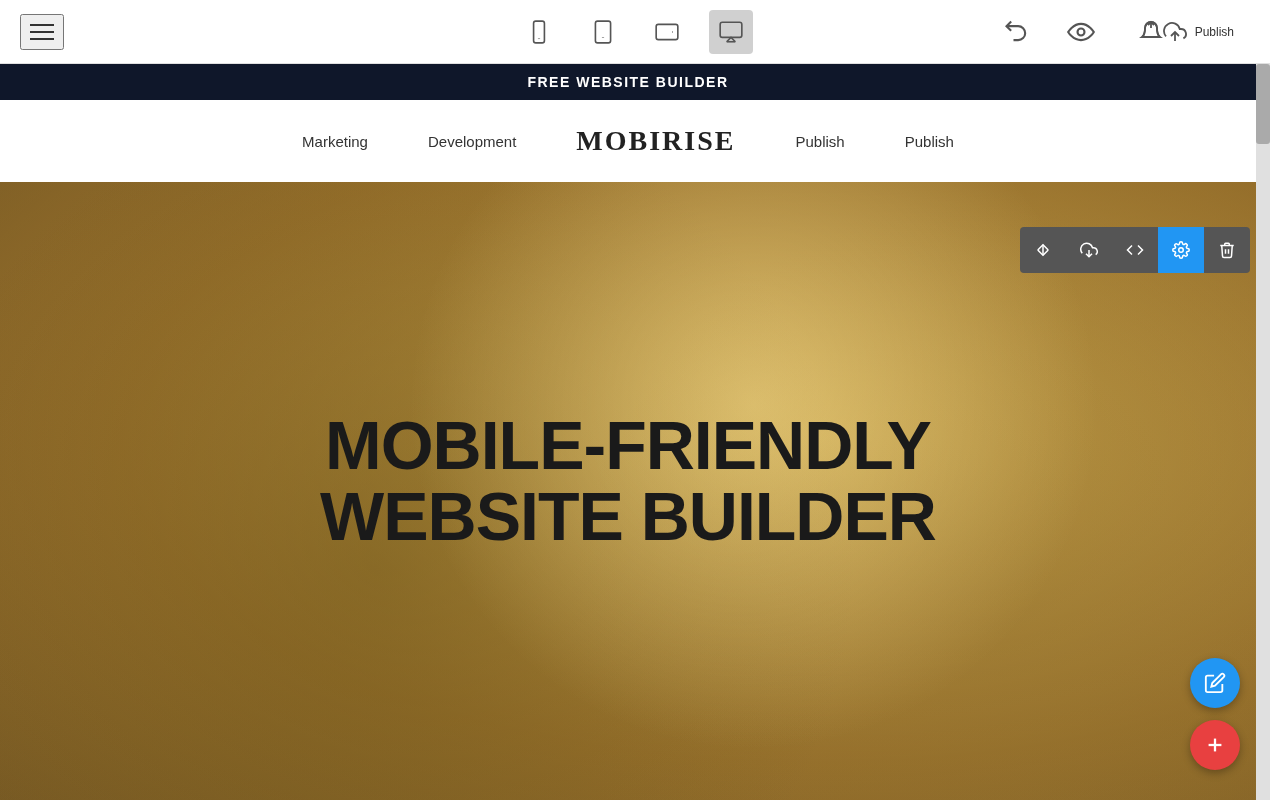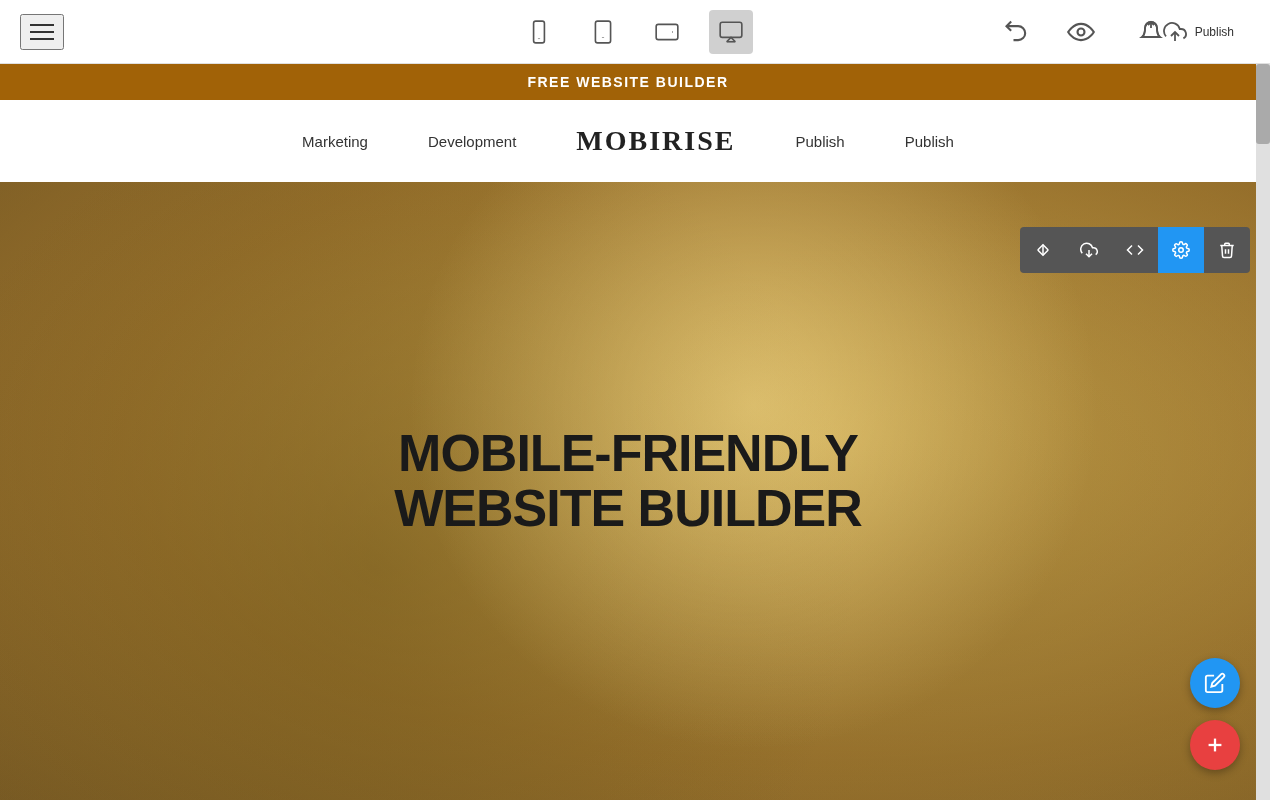--- a/index.html
+++ b/index.html
@@ -73,21 +73,21 @@
     
     .website-preview {
       width: calc(1270px - 14px);
       height: 736px;
       overflow: hidden;
       position: relative;
     }
 
     
     .red-banner {
-      background: #a16207;
+      background: #0f172a;
       color: #fff;
       text-align: center;
       font-size: 14px;
       font-weight: 700;
       letter-spacing: 1.5px;
       padding: 10px 0;
       width: 100%;
     }
 
     
@@ -144,21 +144,21 @@
         radial-gradient(circle at 30% 60%, rgba(100,80,20,0.4) 0%, transparent 50%),
         radial-gradient(circle at 80% 70%, rgba(150,120,50,0.3) 0%, transparent 40%);
     }
     .hero-content {
       position: relative;
       z-index: 2;
       text-align: center;
       padding: 0 40px;
     }
     .hero-title {
-      font-size: 52px;
+      font-size: 68px;
       font-weight: 900;
       color: #1a1a1a;
       line-height: 1.05;
       text-transform: uppercase;
       font-family: Arial Black, Arial, sans-serif;
       letter-spacing: -1px;
       text-shadow: none;
       margin-bottom: 40px;
     }
     .hero-btn {

